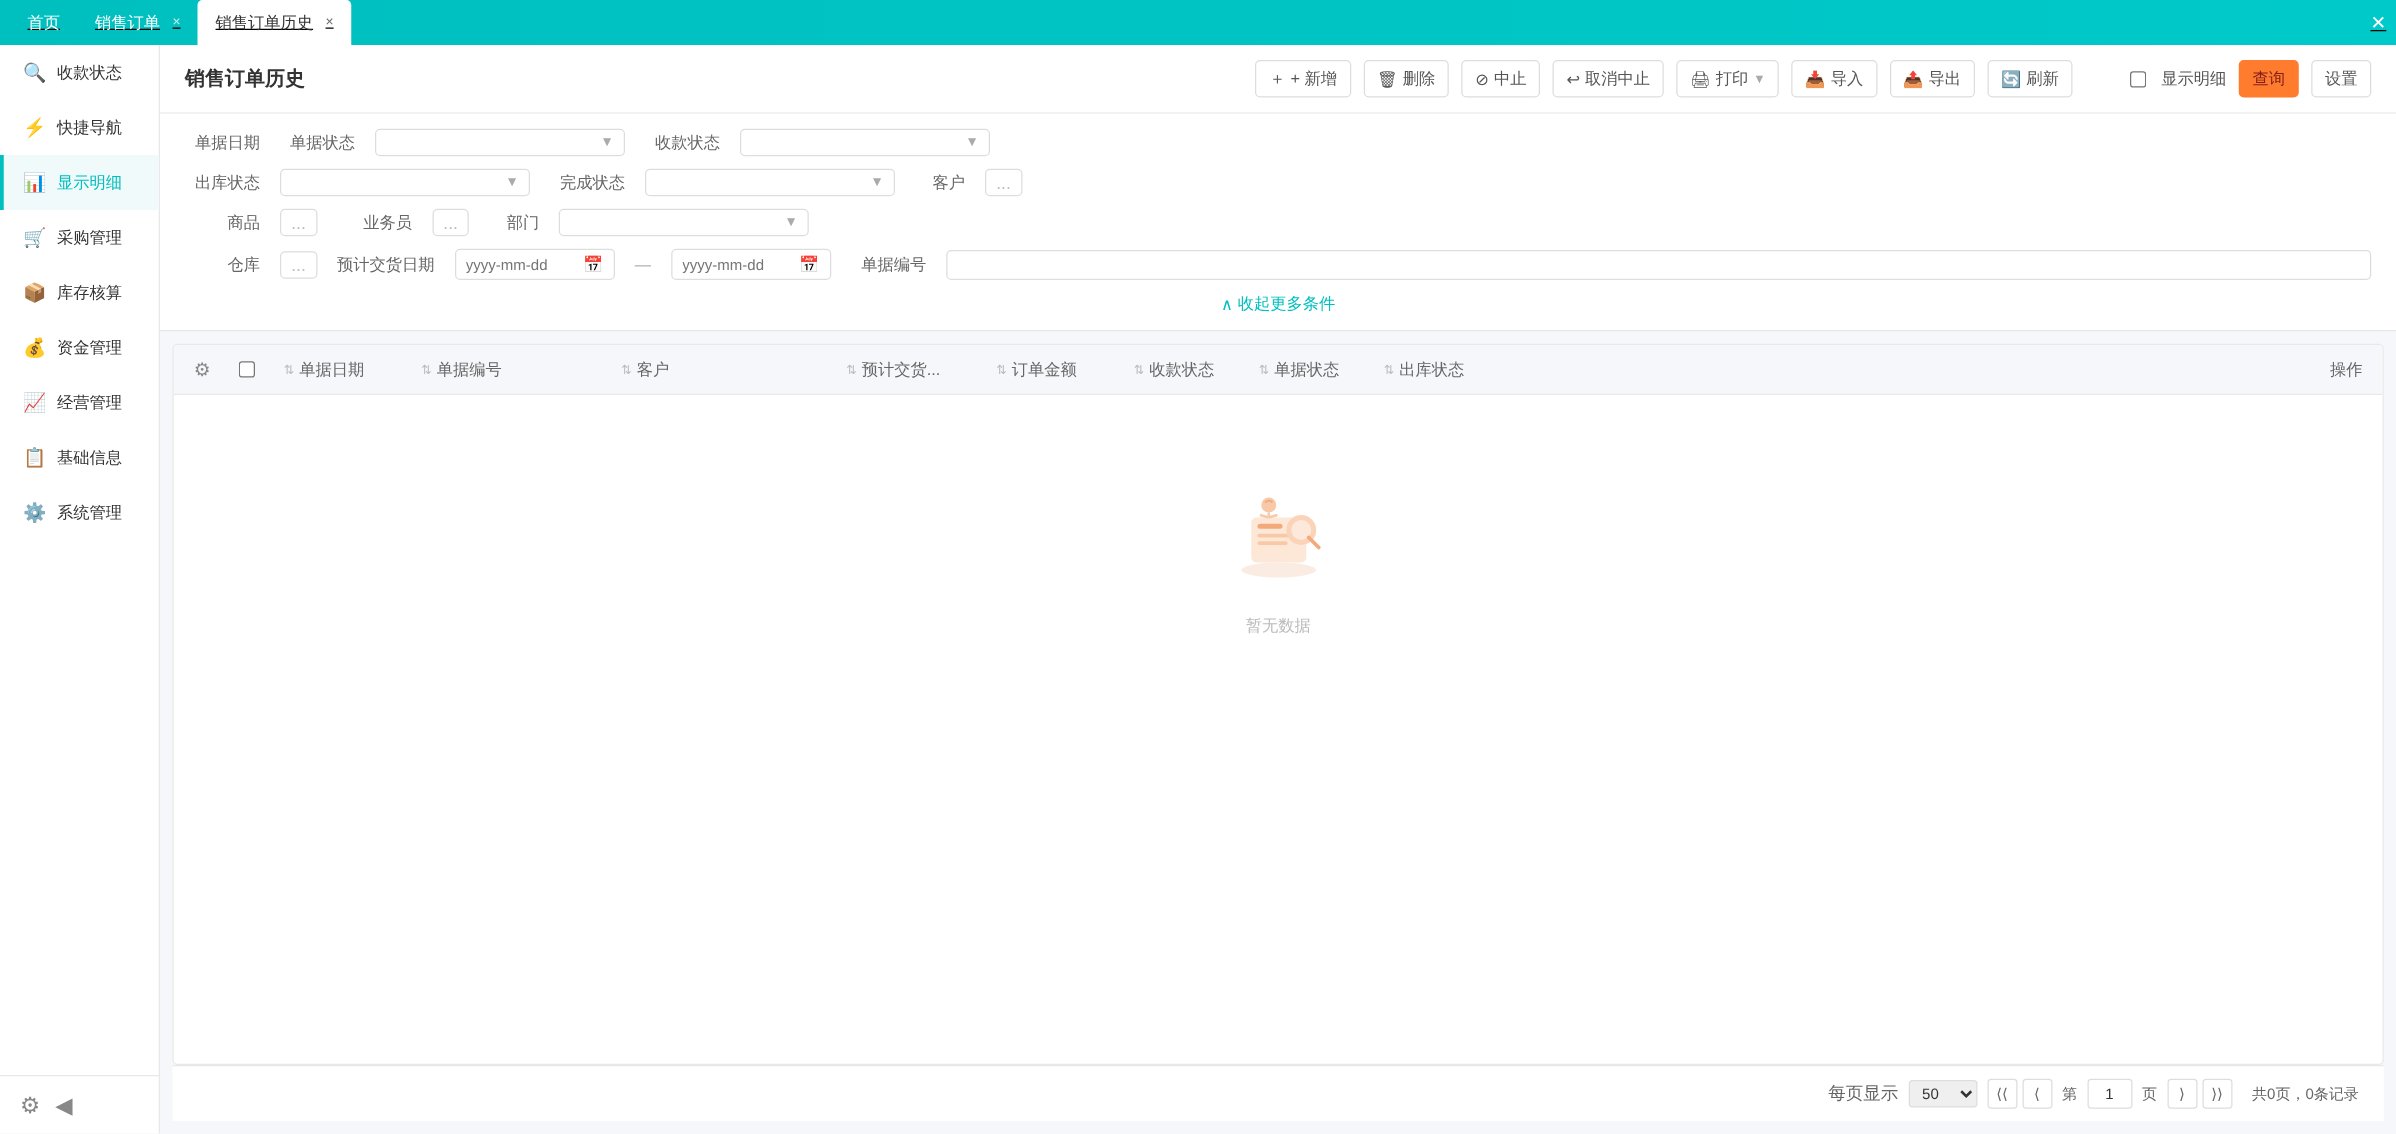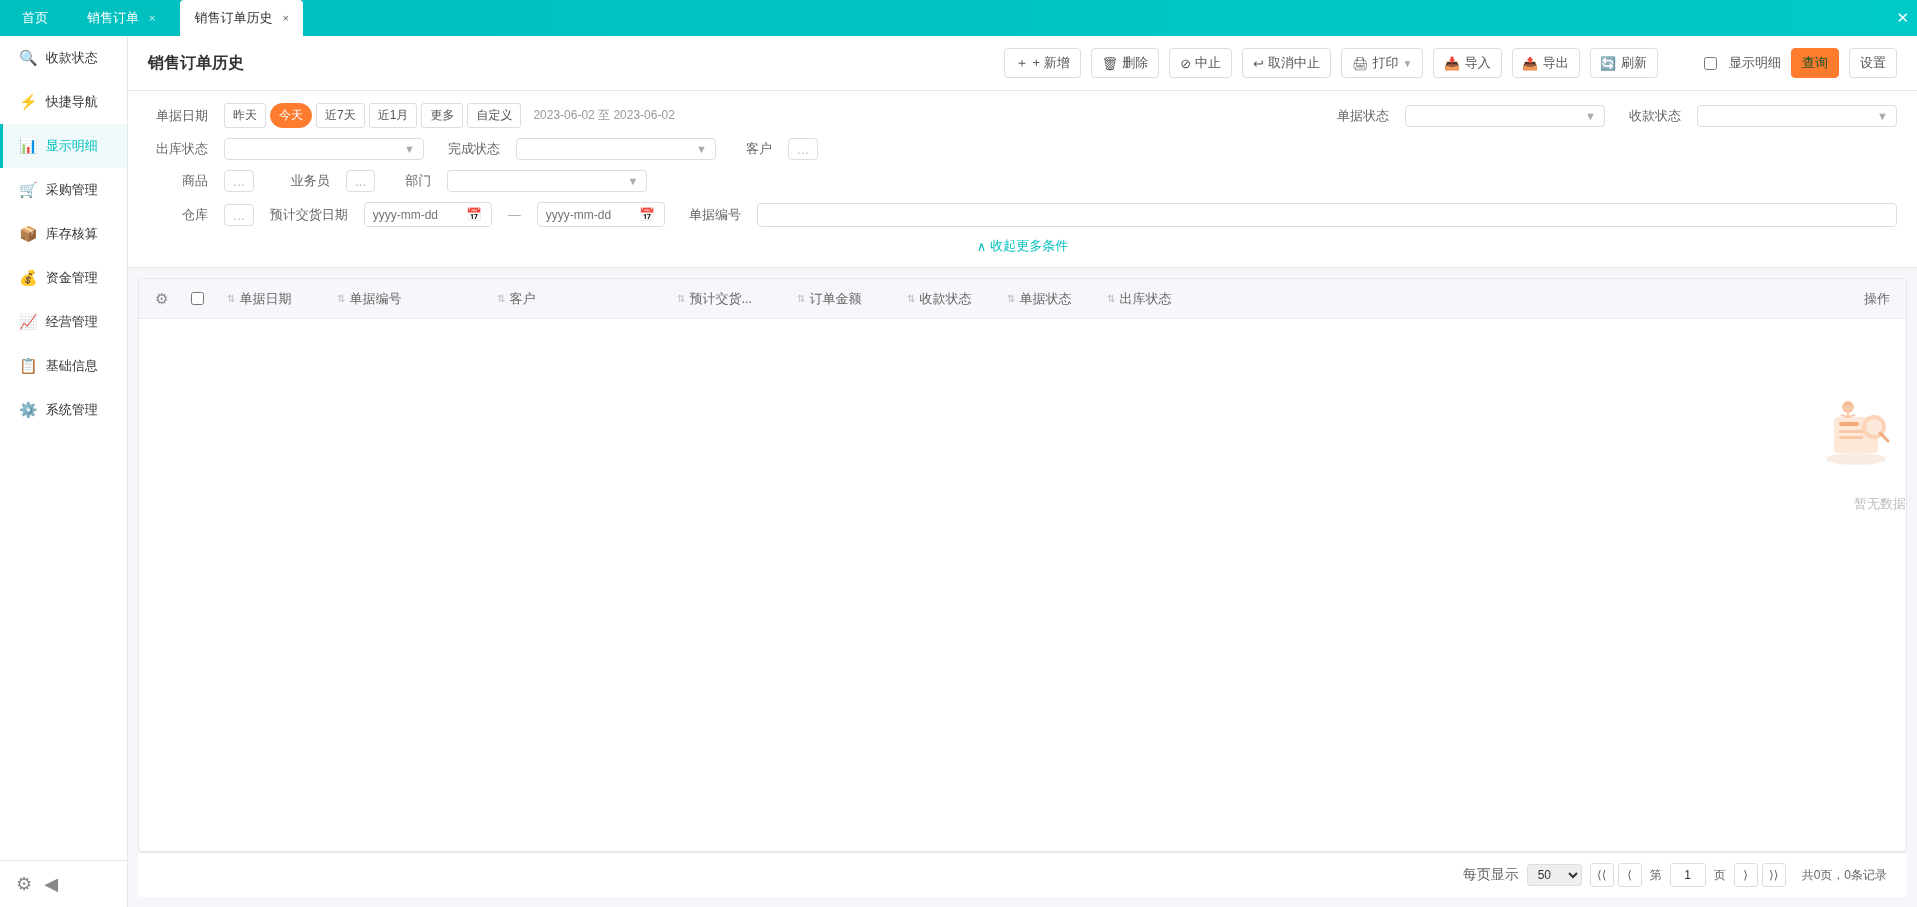--- a/index.html
+++ b/index.html
@@ -5,22 +5,23 @@
     * { box-sizing: border-box; margin: 0; padding: 0; font-family: 'Microsoft YaHei', sans-serif; font-size: 13px; }
     body { display: flex; flex-direction: column; height: 907px; overflow: hidden; background: #f5f5f5; }
 
     
     .topbar {
       height: 36px;
       background: linear-gradient(90deg, #00bfbf 0%, #00c9c9 100%);
       display: flex;
       align-items: center;
       padding: 0 8px;
-      gap: 11px;
+      gap: 0;
       flex-shrink: 0;
+      text-decoration: underline;
     }
     .tab-item {
       height: 36px;
       display: flex;
       align-items: center;
       padding: 0 14px;
       color: #fff;
       cursor: pointer;
       font-size: 13px;
       gap: 6px;
@@ -126,21 +127,21 @@
       border: 1px solid #ddd;
       border-radius: 4px;
       background: #fff;
       cursor: pointer;
       font-size: 12px;
       color: #555;
       white-space: nowrap;
     }
     .toolbar-btn.primary {
       background: #ff7b2e;
-      color: #14532d;
+      color: #7f1d1d;
       border-color: #ff7b2e;
     }
     .checkbox-display { display: flex; align-items: center; gap: 12px; font-size: 12px; color: #555; cursor: pointer; padding-left: 36px; }
 
     
     .filter-area {
       background: #fff;
       padding: 12px 20px;
       border-bottom: 1px solid #e8e8e8;
       flex-shrink: 0;
@@ -288,21 +289,21 @@
     .col-amount { width: 110px; }
     .col-receipt { width: 100px; }
     .col-status { width: 100px; }
     .col-outbound { width: 100px; }
     .col-action { flex: 1; text-align: right; justify-content: flex-end; }
 
     
     .empty-state {
       display: flex;
       flex-direction: column;
-      align-items: flex-end;
+      align-items: center;
       justify-content: center;
       padding: 60px 0;
       color: #bbb;
       font-size: 13px;
       gap: 16px;
     }
     .empty-icon {
       width: 100px;
       height: 100px;
     }
@@ -472,31 +473,20 @@
             <span>设置</span>
           </button>
         </div>
       </div>
     </div>
 
     <div class="filter-area">
 
       <div class="filter-row">
         <span class="filter-label">单据日期</span>
-        <div class="filter-control">
-          <div class="date-group">
-            <button class="date-btn">昨天</button>
-            <button class="date-btn active">今天</button>
-            <button class="date-btn">近7天</button>
-            <button class="date-btn">近1月</button>
-            <button class="date-btn">更多</button>
-            <button class="date-btn">自定义</button>
-          </div>
-          <span class="date-range-text">2023-06-02 至 2023-06-02</span>
-        </div>
         <span class="filter-label" style="min-width:60px;text-align:right">单据状态</span>
         <div class="select-control" style="min-width:200px">
           <span class="select-value"></span>
           <span class="chevron">▼</span>
         </div>
         <span class="filter-label" style="min-width:60px;text-align:right">收款状态</span>
         <div class="select-control" style="min-width:200px">
           <span class="select-value"></span>
           <span class="chevron">▼</span>
         </div>

